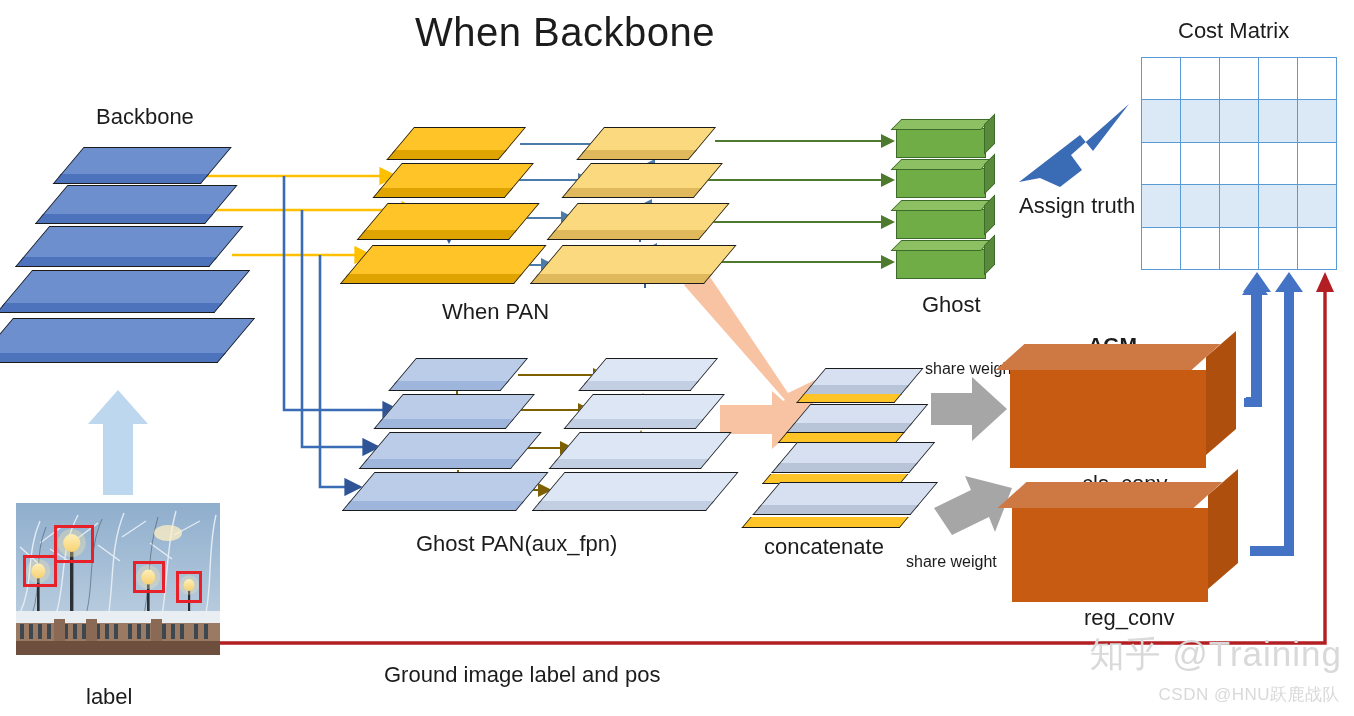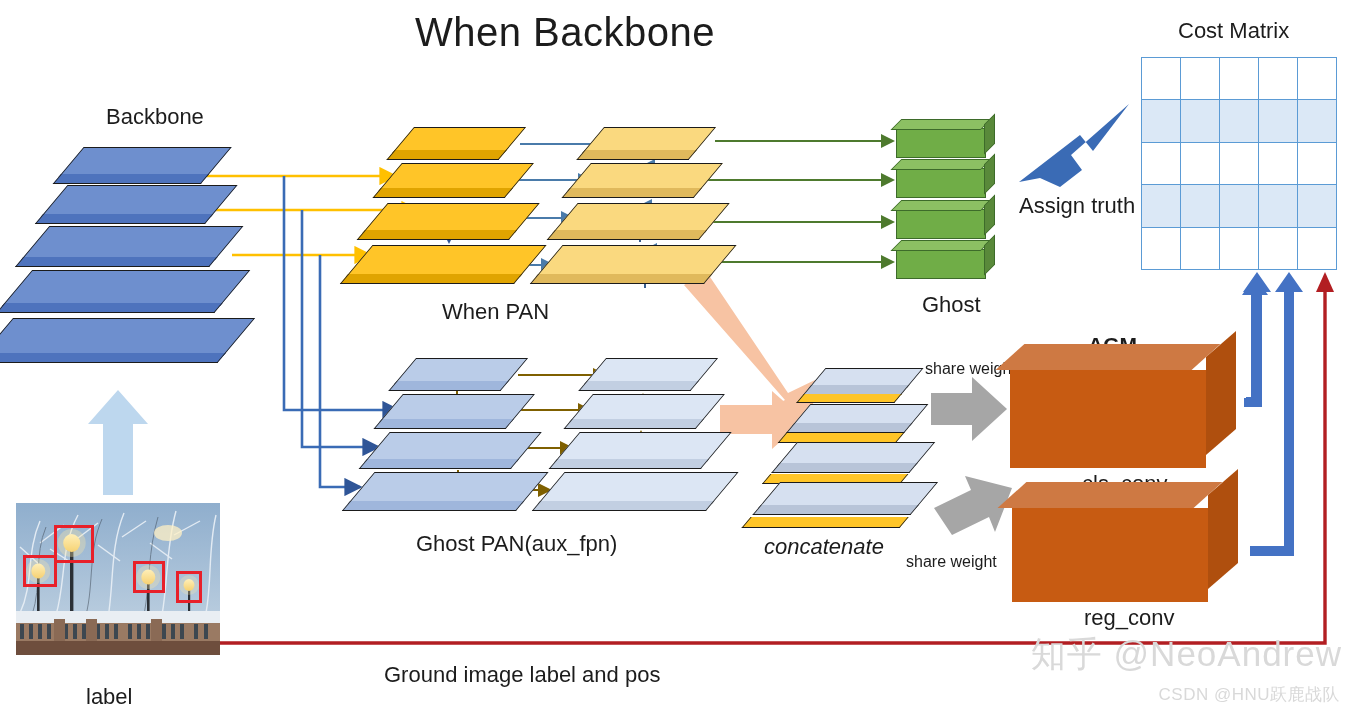--- a/index.html
+++ b/index.html
@@ -162,21 +162,21 @@
   </g>
   <g fill="#B21E22">
     <path d="M1325,272 L1334,292 L1316,292 z"></path>
   </g>
 
   <g fill="#BDD7EE">
     <path d="M103,495 L103,424 L88,424 L118,390 L148,424 L133,424 L133,495 z"></path>
   </g>
 </svg>
 
-<div class="lbl cap" style="left:106px;top:104px;">Backbone</div>
+<div class="lbl cap" style="left:96px;top:104px;">Backbone</div>
 
 <div>
   <div class="slab" style="left:72px;top:147px;width:146px;height:28px;transform:skewX(-40deg);">
     <div class="top" style="background:#6E8FCE;"></div>
       <div class="side" style="background:#4E73BD;"></div>
   </div>
   <div class="slab" style="left:55px;top:185px;width:168px;height:30px;transform:skewX(-40deg);">
     <div class="top" style="background:#6E8FCE;"></div>
       <div class="side" style="background:#4E73BD;"></div>
   </div>
@@ -356,21 +356,21 @@
     <div class="top" style="background:#D6E0F0;"></div>
     <div class="side" style="background:#B8C4D8;"></div>
     <div style="position:absolute;left:0;bottom:-20px;height:9px;width:100%;background:#FFC528;border:1.3px solid #1b1b1b;border-top:none;"></div>
   </div>
   <div class="slab" style="left:770px;top:482px;width:156px;height:24px;transform:skewX(-40deg);">
     <div class="top" style="background:#D6E0F0;"></div>
     <div class="side" style="background:#B8C4D8;"></div>
     <div style="position:absolute;left:0;bottom:-22px;height:10px;width:100%;background:#FFC528;border:1.3px solid #1b1b1b;border-top:none;"></div>
   </div>
 </div>
-<div class="lbl cap" style="left:764px;top:534px;font-style:italic;">concatenate</div>
+<div class="lbl cap" style="left:764px;top:534px;">concatenate</div>
 
 <div class="lbl cap-sm" style="left:925px;top:360px;">share weight</div>
 <div class="lbl cap-sm" style="left:906px;top:553px;">share weight</div>
 
 <div class="lbl cap-b" style="left:1088px;top:333px;">AGM</div>
 
 <div class="box3d" style="left:1010px;top:370px;width:196px;height:98px;">
   <div style="position:absolute;left:0;top:0;width:100%;height:100%;background:#C75B12;"></div>
   <div style="position:absolute;left:0;top:-26px;width:196px;height:26px;background:#CE7943;transform:skewX(-48deg);"></div>
   <div style="position:absolute;left:196px;top:-26px;width:30px;height:98px;background:#AF4F0E;transform:skewY(-41deg);"></div>
@@ -470,14 +470,14 @@
   </svg>
   <div class="pbox" style="left:38px;top:22px;width:40px;height:38px;"></div>
   <div class="pbox" style="left:7px;top:52px;width:34px;height:32px;"></div>
   <div class="pbox" style="left:117px;top:58px;width:32px;height:32px;"></div>
   <div class="pbox" style="left:160px;top:68px;width:26px;height:32px;"></div>
 </div>
 <div class="lbl cap" style="left:86px;top:684px;">label</div>
 
 <div class="lbl cap" style="left:384px;top:662px;">Ground image label and pos</div>
 
-<div class="lbl" id="wm1">知乎 @NeoAndrew</div>
+<div class="lbl" id="wm1">知乎 @Training</div>
 <div class="lbl" id="wm2">CSDN @HNU跃鹿战队</div>
 
 </body></html>

